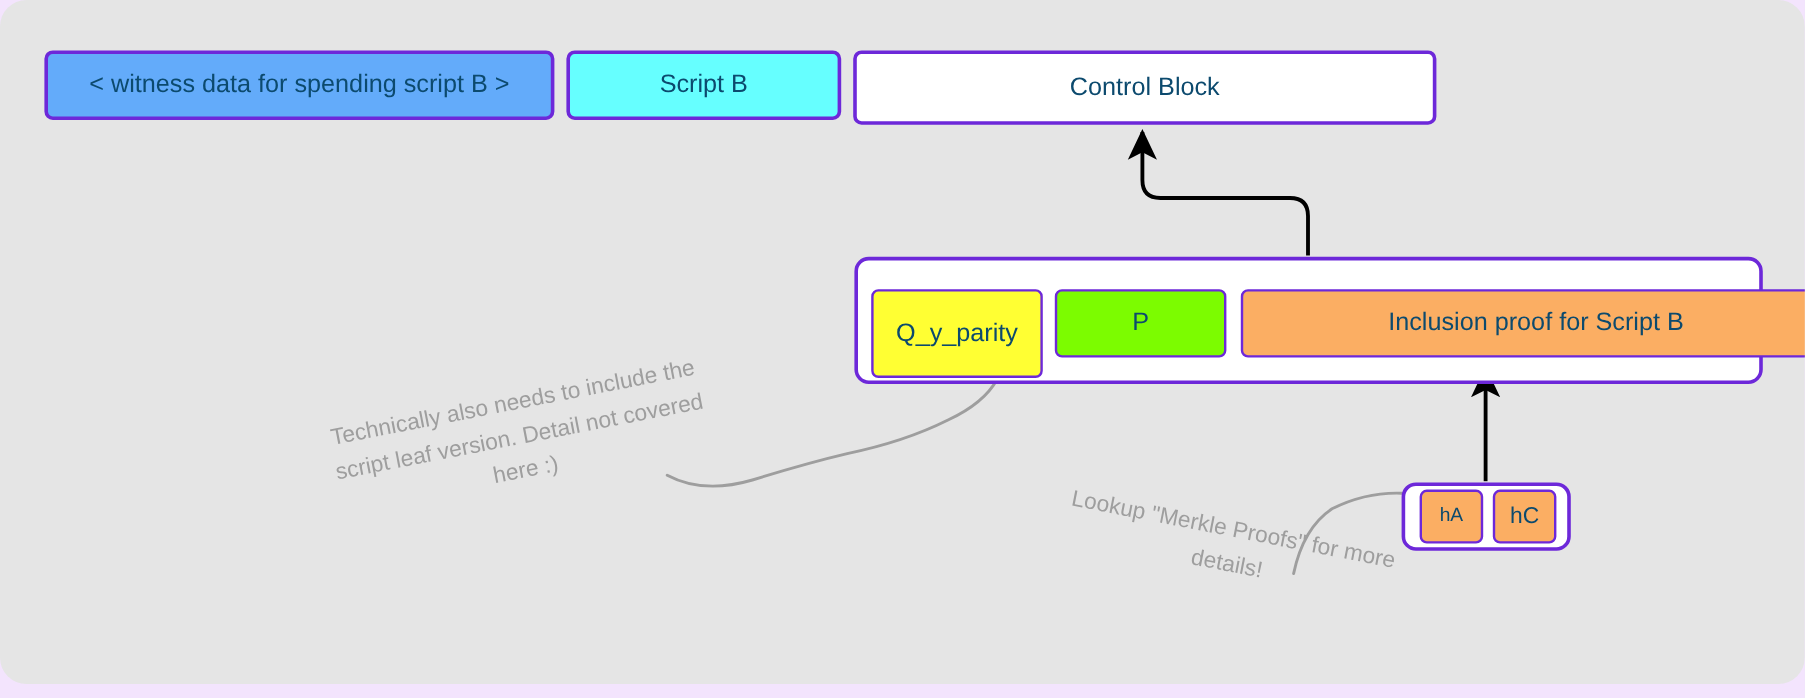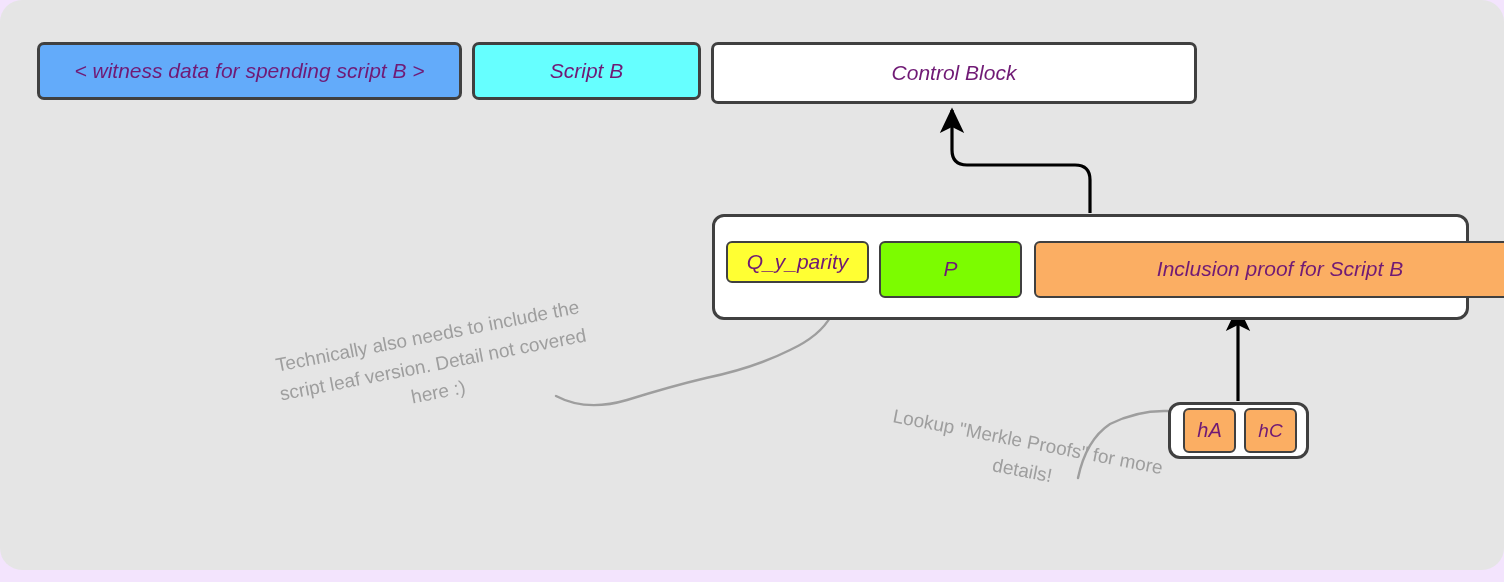--- a/index.html
+++ b/index.html
@@ -19,31 +19,30 @@
     left: 0px;
     top: 0px;
     width: 1504px;
     height: 570px;
     background: #e5e5e5;
     border-radius: 22px;
   }
   .box {
     position: absolute;
     box-sizing: border-box;
-    border: 3px solid #404040;
+    border: 3px solid #6d28d9;
     border-radius: 7px;
     display: flex;
     align-items: center;
     justify-content: center;
     text-align: center;
-    color: #701a75;
+    color: #0c4a6e;
     font-size: 21px;
     line-height: 1.15;
     white-space: nowrap;
-    font-style: italic;
   }
   .inner-box {
     border-width: 2px;
     border-radius: 6px;
   }
   .container-box {
     background: #ffffff;
     border-radius: 12px;
   }
   #witness-box {
@@ -55,37 +54,37 @@
     background: #66ffff;
   }
   #control-block-box {
     left: 711px; top: 42px; width: 486px; height: 62px;
     background: #ffffff;
   }
   #control-content-container {
     left: 712px; top: 214px; width: 757px; height: 106px;
   }
   #q-parity-box {
-    left: 726px; top: 241px; width: 143px; height: 42px;
+    left: 726px; top: 241px; width: 143px; height: 74px;
     background: #ffff33;
   }
   #p-box {
     left: 879px; top: 241px; width: 143px; height: 57px;
     background: #7cfc00;
   }
   #inclusion-proof-box {
     left: 1034px; top: 241px; width: 492px; height: 57px;
     background: #fbae63;
   }
   #merkle-container {
     left: 1168px; top: 402px; width: 141px; height: 57px;
   }
   #ha-box {
     left: 1183px; top: 408px; width: 53px; height: 45px;
-    background: #fbae63; font-size: 20px;
+    background: #fbae63; font-size: 16px;
   }
   #hc-box {
     left: 1244px; top: 408px; width: 53px; height: 45px;
     background: #fbae63; font-size: 19px;
   }
   .annotation {
     position: absolute;
     color: #9e9e9e;
     font-size: 19px;
     line-height: 1.5;

